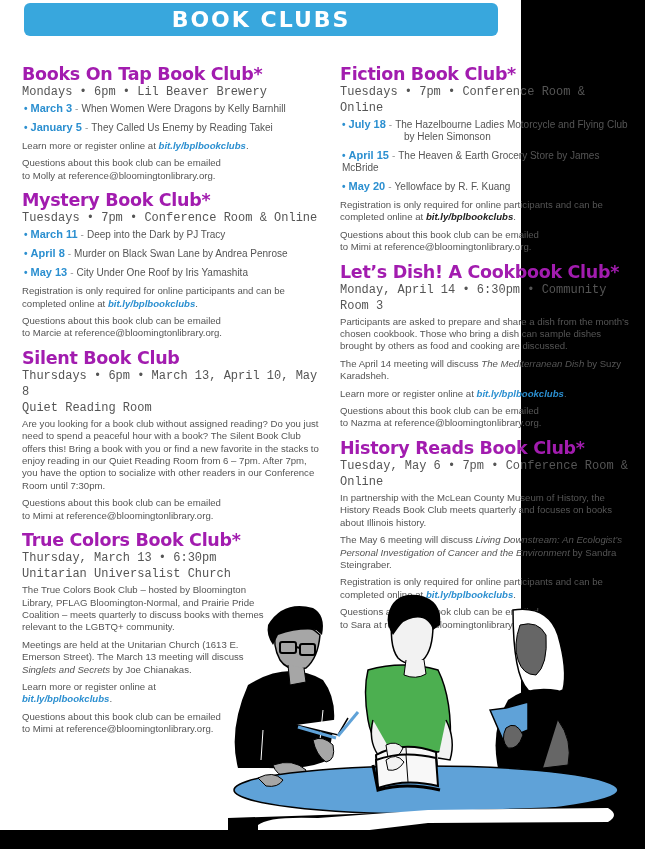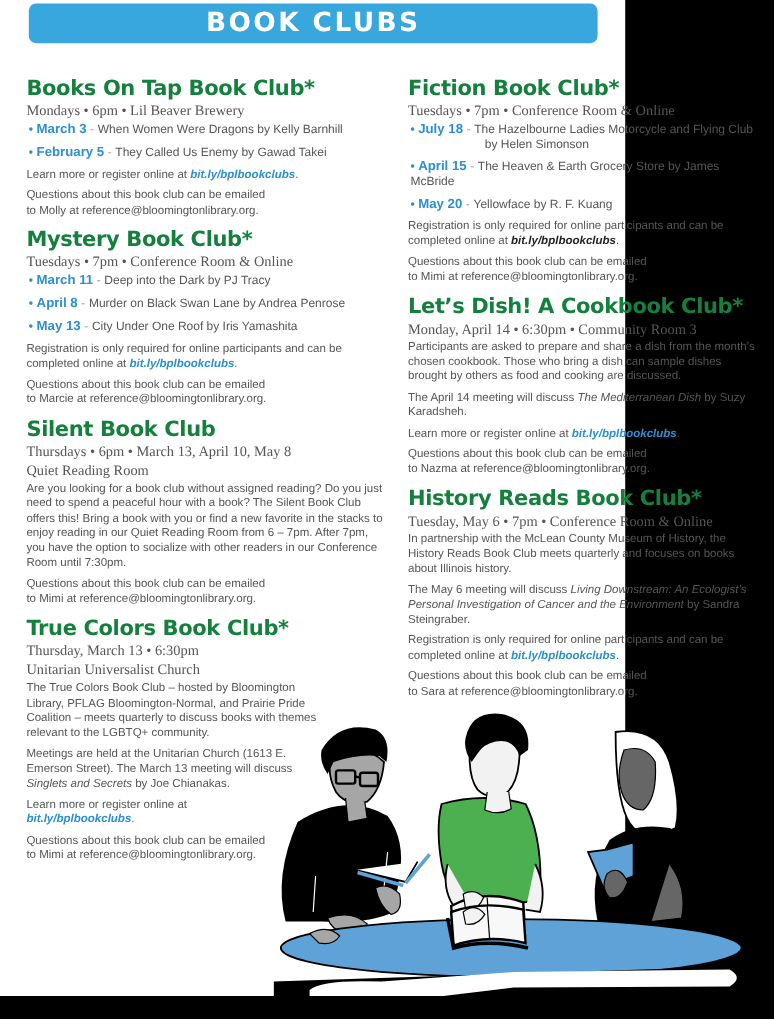--- a/index.html
+++ b/index.html
@@ -23,27 +23,27 @@
   }
   .banner-title {
     color:#fff; font-weight:bold; font-size:22px; letter-spacing:2px;
     font-family:"DejaVu Sans", sans-serif;
   }
   .col { position:absolute; }
   .col-left { left:22px; top:64px; width:300px; }
   .col-right { left:340px; top:64px; width:295px; }
   .club { margin-bottom:8px; }
   .club-title {
-    color:#15803d; font-weight:bold; font-size:17.5px; line-height:20px;
+    color:#a21caf; font-weight:bold; font-size:17.5px; line-height:20px;
     font-family:"DejaVu Sans", sans-serif; letter-spacing:-0.3px;
     margin:0;
   }
   .sched {
     font-size:12px; line-height:16px; color:#555; margin:0 0 2px 0;
-    font-family:Liberation Serif, serif;
+    font-family:Liberation Mono, monospace;
   }
   .meetings { list-style:none; padding:0; margin:2px 0 3px 2px; }
   .meetings li {
     font-size:10px; line-height:12px; color:#555; margin-bottom:6px;
     font-family:"Liberation Sans", sans-serif;
   }
   .meetings .bullet { color:#2b8fd0; font-weight:bold; margin-right:3px; }
   .meetings .date { color:#2b8fd0; font-weight:bold; font-size:11px; }
   .meetings .sep { color:#999; margin:0 3px; }
   .meetings .book { }
@@ -66,21 +66,21 @@
     <span class="banner-title">BOOK CLUBS</span>
   </div>
 
   <div class="col col-left">
 
     <section class="club">
       <h2 class="club-title">Books On Tap Book Club*</h2>
       <p class="sched">Mondays • 6pm • Lil Beaver Brewery</p>
       <ul class="meetings">
         <li><span class="bullet">•</span><span class="date">March 3</span><span class="sep">-</span><span class="book">When Women Were Dragons</span> <span>by Kelly Barnhill</span></li>
-        <li><span class="bullet">•</span><span class="date">February 5</span><span class="sep">-</span><span class="book">They Called Us Enemy</span> <span>by Gawad Takei</span></li>
+        <li><span class="bullet">•</span><span class="date">January 5</span><span class="sep">-</span><span class="book">They Called Us Enemy</span> <span>by Reading Takei</span></li>
       </ul>
       <p class="para"><span>Learn more or register online at </span><span class="link">bit.ly/bplbookclubs</span><span>.</span></p>
       <p class="para"><span>Questions about this book club can be emailed</span><br><span>to Molly at reference@bloomingtonlibrary.org.</span></p>
     </section>
 
     <section class="club">
       <h2 class="club-title">Mystery Book Club*</h2>
       <p class="sched">Tuesdays • 7pm • Conference Room &amp; Online</p>
       <ul class="meetings">
         <li><span class="bullet">•</span><span class="date">March 11</span><span class="sep">-</span><span class="book">Deep into the Dark </span> <span>by PJ Tracy</span></li>

